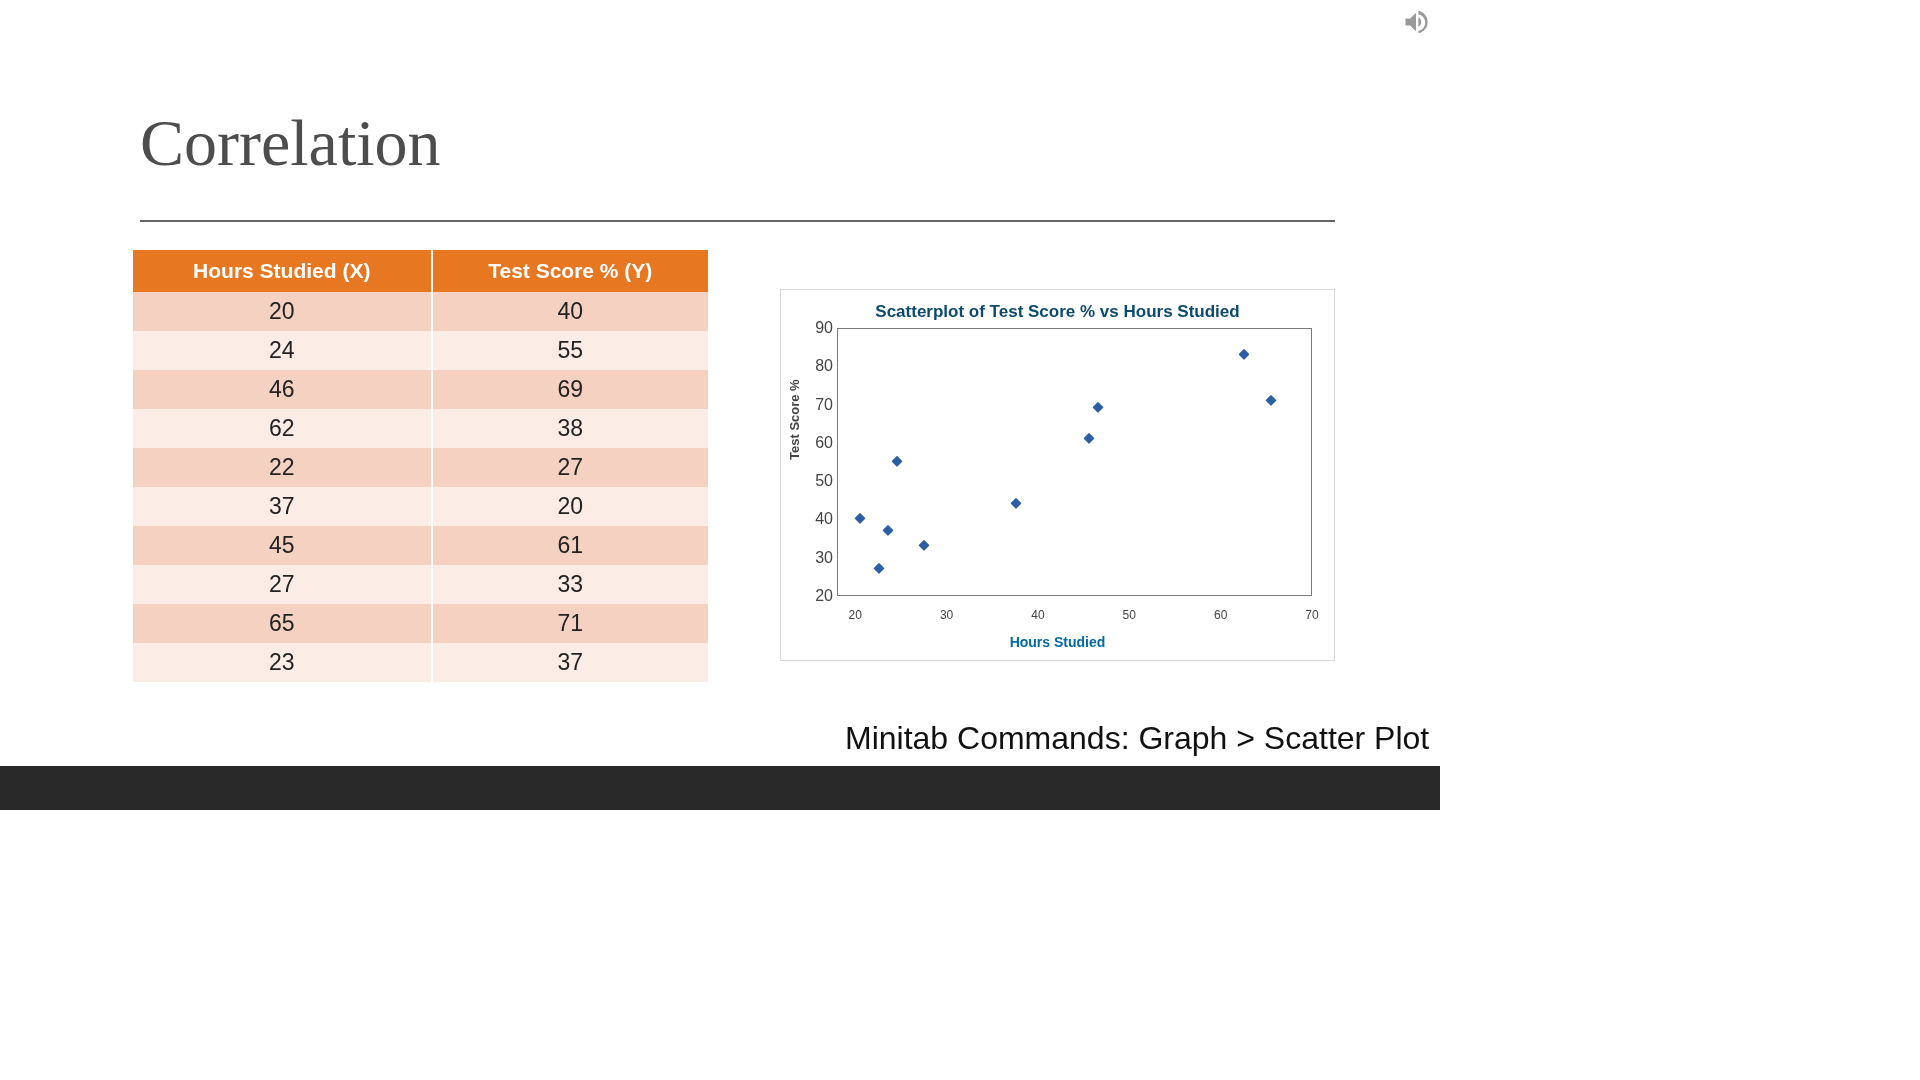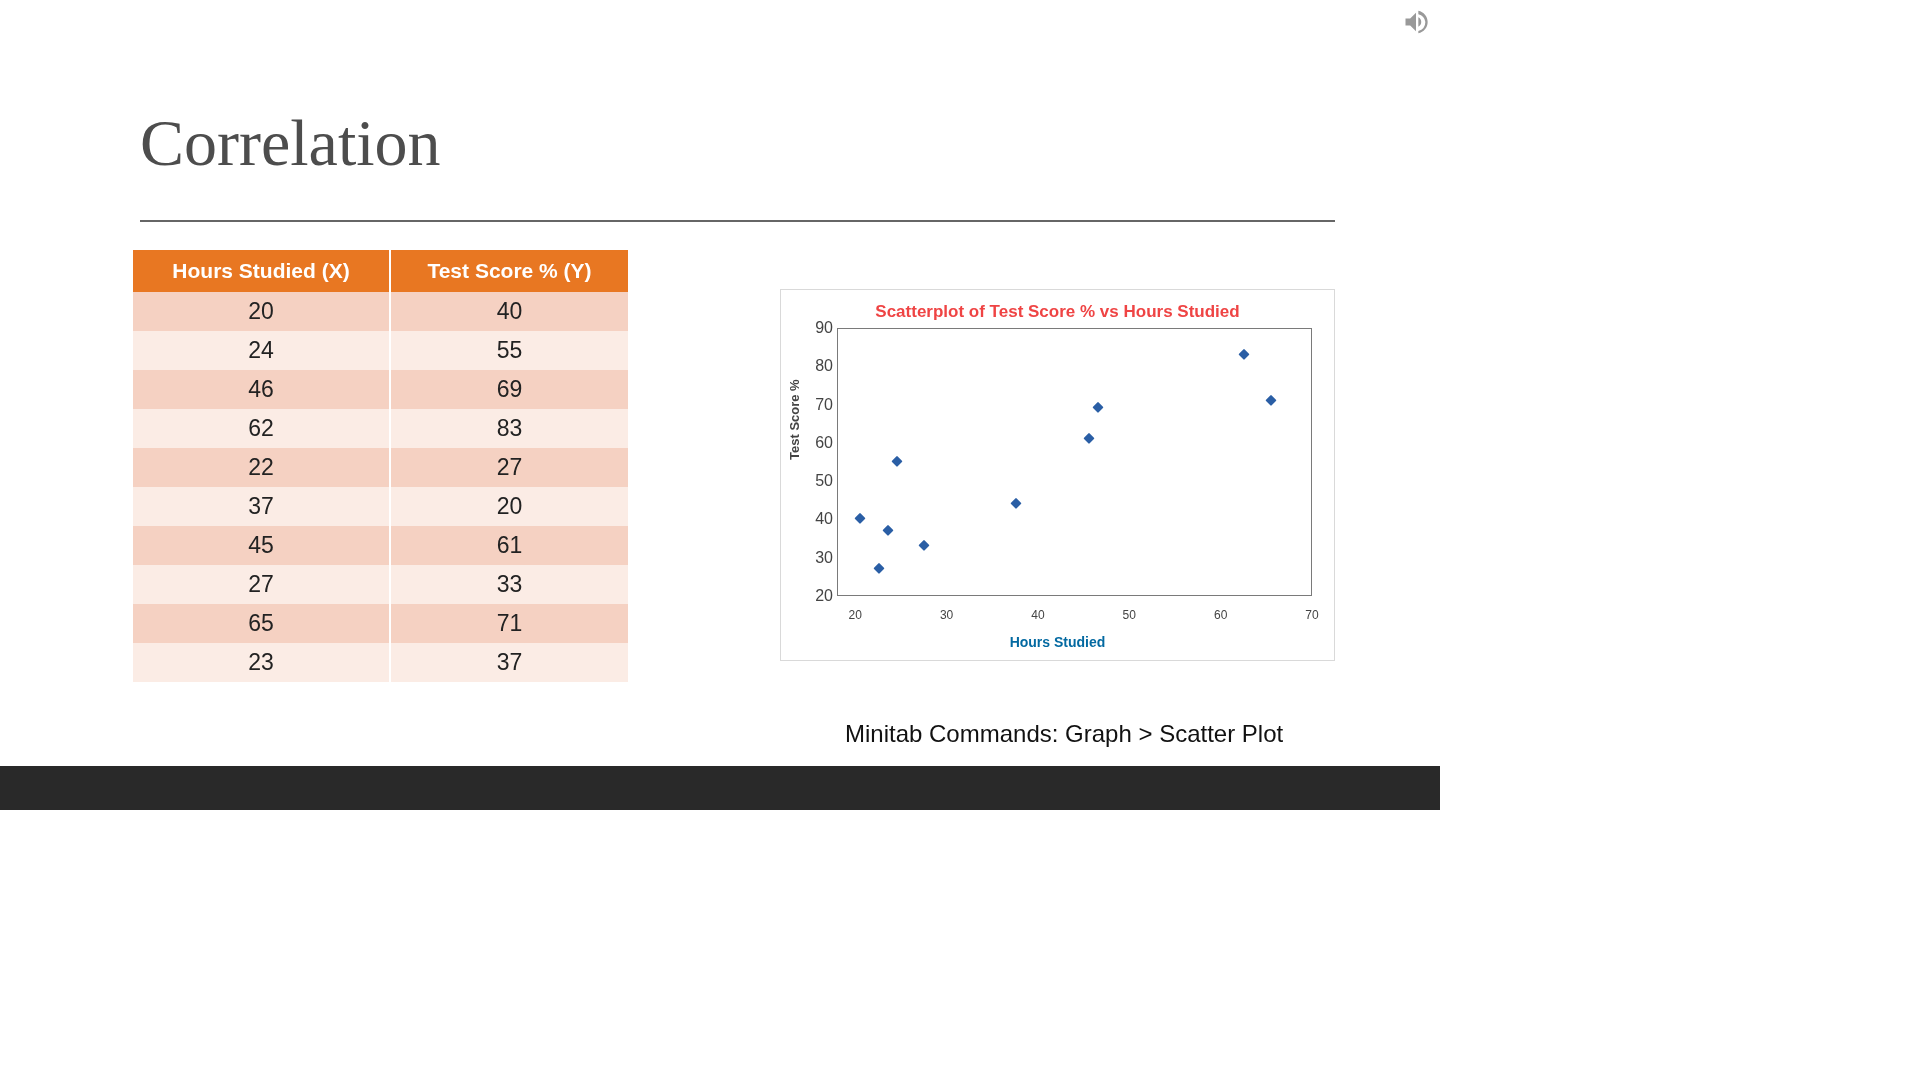--- a/index.html
+++ b/index.html
@@ -2,38 +2,38 @@
 <html><head>
 <meta charset="utf-8">
 <style>
   * { box-sizing: border-box; margin: 0; padding: 0; }
   html, body { width: 1440px; height: 810px; font-family: "Segoe UI", Arial, sans-serif; background: #fff; }
   .slide { position: relative; width: 1440px; height: 810px; background: #fff; overflow: hidden; padding-left: 30px; }
 
   .title { position: absolute; left: 140px; top: 105px; font-family: Georgia, "Times New Roman", serif; font-size: 66px; font-weight: 400; color: #4d4d4d; }
   .rule  { position: absolute; left: 140px; top: 220px; width: 1195px; height: 0; border-top: 2px solid #666; }
 
-  .tbl { position: absolute; left: 133px; top: 250px; width: 495px; border-collapse: collapse; }
+  .tbl { position: absolute; left: 133px; top: 250px; width: 575px; border-collapse: collapse; }
   .tbl th { background: #e87722; color: #fff; font-weight: 700; font-size: 21px; padding: 9px 0; text-align: center; border-right: 2px solid #fff; }
   .tbl th:last-child { border-right: none; text-align: center; }
   .tbl td { font-size: 23px; color: #222; text-align: center; padding: 6px 0; border-right: 2px solid #fff; }
   .tbl td:last-child { border-right: none; }
   .tbl tr.odd  td { background: #f5d1c2; }
   .tbl tr.even td { background: #fbece5; }
 
   .chart-box { position: absolute; left: 780px; top: 289px; width: 555px; height: 372px; background: #fff; border: 1px solid #d9d9d9; }
-  .chart-title { text-align: center; font-size: 17px; font-weight: 600; color: #ef4444; padding-top: 12px; }
+  .chart-title { text-align: center; font-size: 17px; font-weight: 600; color: #0c4a6e; padding-top: 12px; }
   .plot { position: absolute; left: 56px; top: 38px; width: 475px; height: 268px; border: 1px solid #7a7a7a; background: #fff; }
   .ylabel { position: absolute; left: 6px; top: 170px; transform-origin: 0 0; transform: rotate(-90deg); font-size: 13px; color: #444; font-weight: 600; white-space: nowrap; }
   .xlabel { position: absolute; left: 0; right: 0; bottom: 10px; text-align: center; font-size: 14px; color: #0369a1; font-weight: 600; }
   .ytick { position: absolute; left: 26px; font-size: 16px; color: #444; text-align: right; width: 26px; transform: translateY(-50%); }
   .xtick { position: absolute; bottom: 38px; font-size: 12px; color: #444; transform: translateX(-50%); }
   .pt { position: absolute; width: 8px; height: 8px; transform: rotate(45deg) translate(-4px,-4px); background: #2a5ea5; border-radius: 1px; }
 
-  .caption { position: absolute; left: 845px; top: 720px; font-size: 24px; color: #111; }
+  .caption { position: absolute; left: 845px; top: 720px; font-size: 32px; color: #111; }
 
   .footer { position: absolute; left: 0; bottom: 0; width: 100%; height: 44px; background: #292929; }
 
   .speaker { position: absolute; right: 10px; top: 8px; width: 28px; height: 28px; fill: #999; }
 </style>
 </head>
 <body>
 
 <div class="slide">
 
@@ -59,21 +59,21 @@
         <tr class="even">
           <td>24</td>
           <td>55</td>
         </tr>
         <tr class="odd">
           <td>46</td>
           <td>69</td>
         </tr>
         <tr class="even">
           <td>62</td>
-          <td>83</td>
+          <td>38</td>
         </tr>
         <tr class="odd">
           <td>22</td>
           <td>27</td>
         </tr>
         <tr class="even">
           <td>37</td>
           <td>20</td>
         </tr>
         <tr class="odd">

